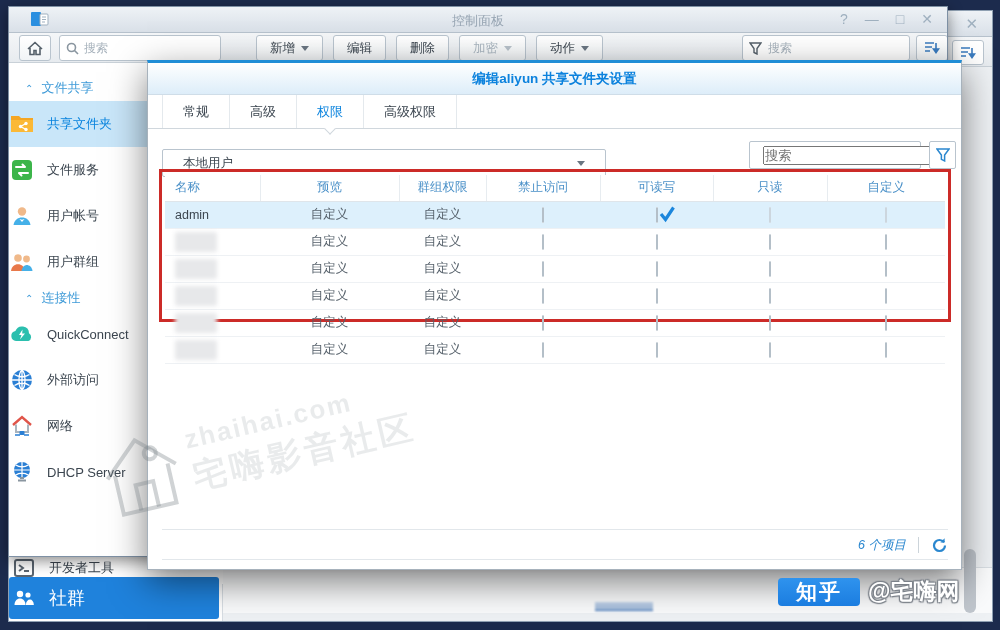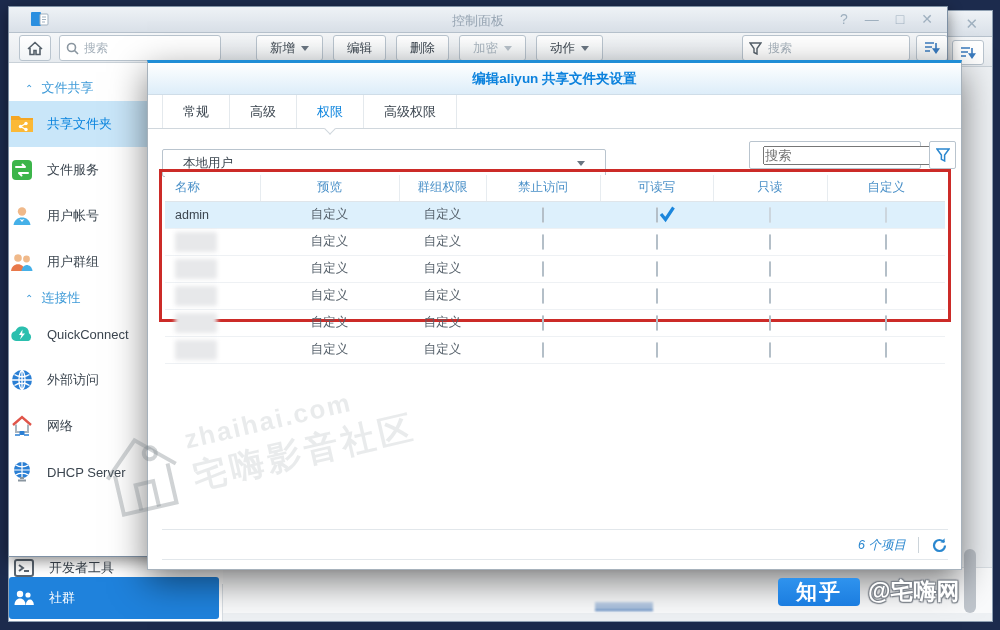--- a/index.html
+++ b/index.html
@@ -20,21 +20,21 @@
   .bg-sidebar { position:absolute; left:0; top:56px; width:214px; bottom:0; background:#fff; border-right:1px solid #d8dee4; }
   .bg-bottombar { position:absolute; left:214px; right:0; bottom:8px; height:46px;
     background:#fafbfc; border-top:1px solid #d8dee3; }
   .blurred-link { position:absolute; left:372px; top:34px; width:58px; height:9px;
     background:linear-gradient(#c3d4ea,#9db8d8); border-bottom:1px solid #3b6fb5; filter:blur(1.2px); }
   .bg-scrollbar { position:absolute; right:16px; top:538px; width:12px; height:64px;
     background:#c0c6cd; border-radius:6px; }
   .behind-item { position:absolute; display:flex; align-items:center; gap:12px; padding-left:2px; }
   .behind-dev { left:0px; top:541px; width:214px; height:32px; background:#fff; color:#3c4650; font-size:13px; }
   .behind-comm { left:0px; top:566px; width:210px; height:42px; background:#1f82dc; color:#fff;
-    font-size:13px; border-radius:3px; }
+    font-size:18px; border-radius:3px; }
 
   
   .main-window { position:absolute; left:8px; top:6px; width:940px; height:551px;
     background:#fff; border:1px solid #7d8fa0; border:1px solid #7e90a4; box-shadow:0 4px 14px rgba(0,0,0,.45); overflow:hidden; }
   .titlebar { position:relative; height:26px; background:linear-gradient(#eef2f6,#d9e0e8); border-bottom:1px solid #b6c1cc; }
   .win-icon { position:absolute; left:22px; top:4px; }
   .win-title { position:absolute; left:0; right:0; top:5px; text-align:center; color:#96a4b2; font-size:13px; }
   .win-controls { position:absolute; right:14px; top:4px; display:flex; gap:17px; color:#9fb0bf; font-size:14px; }
   .win-controls span { cursor:default; }
 

